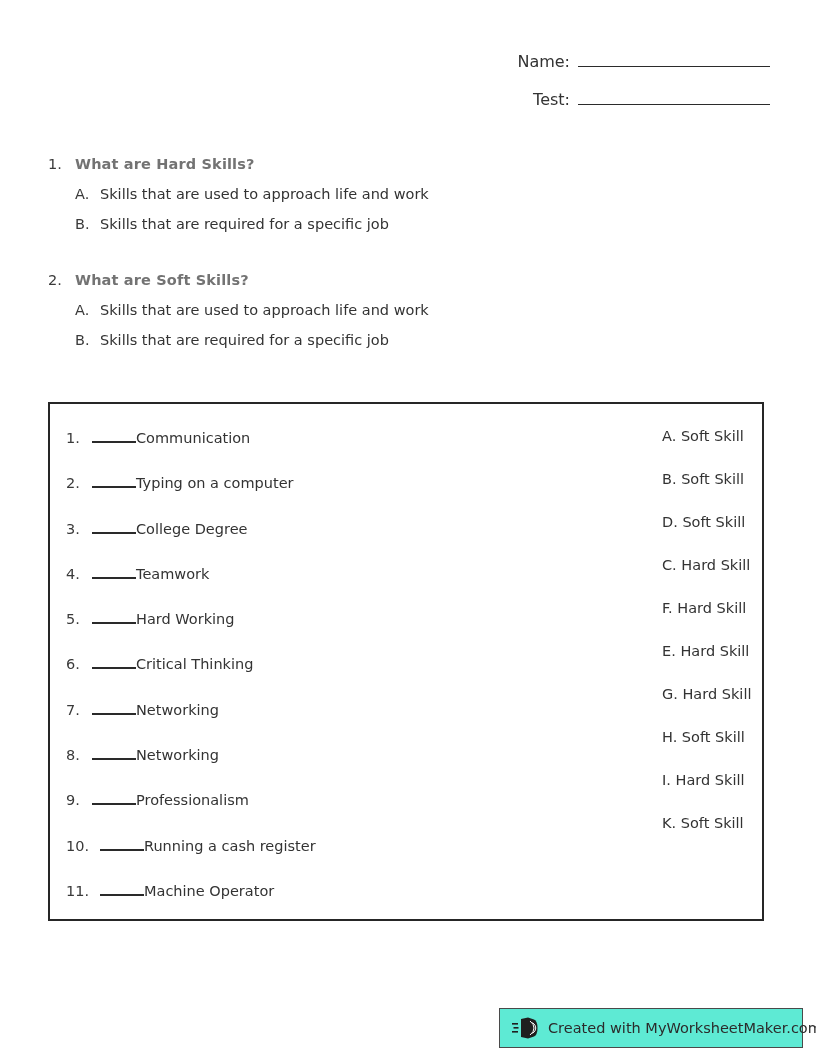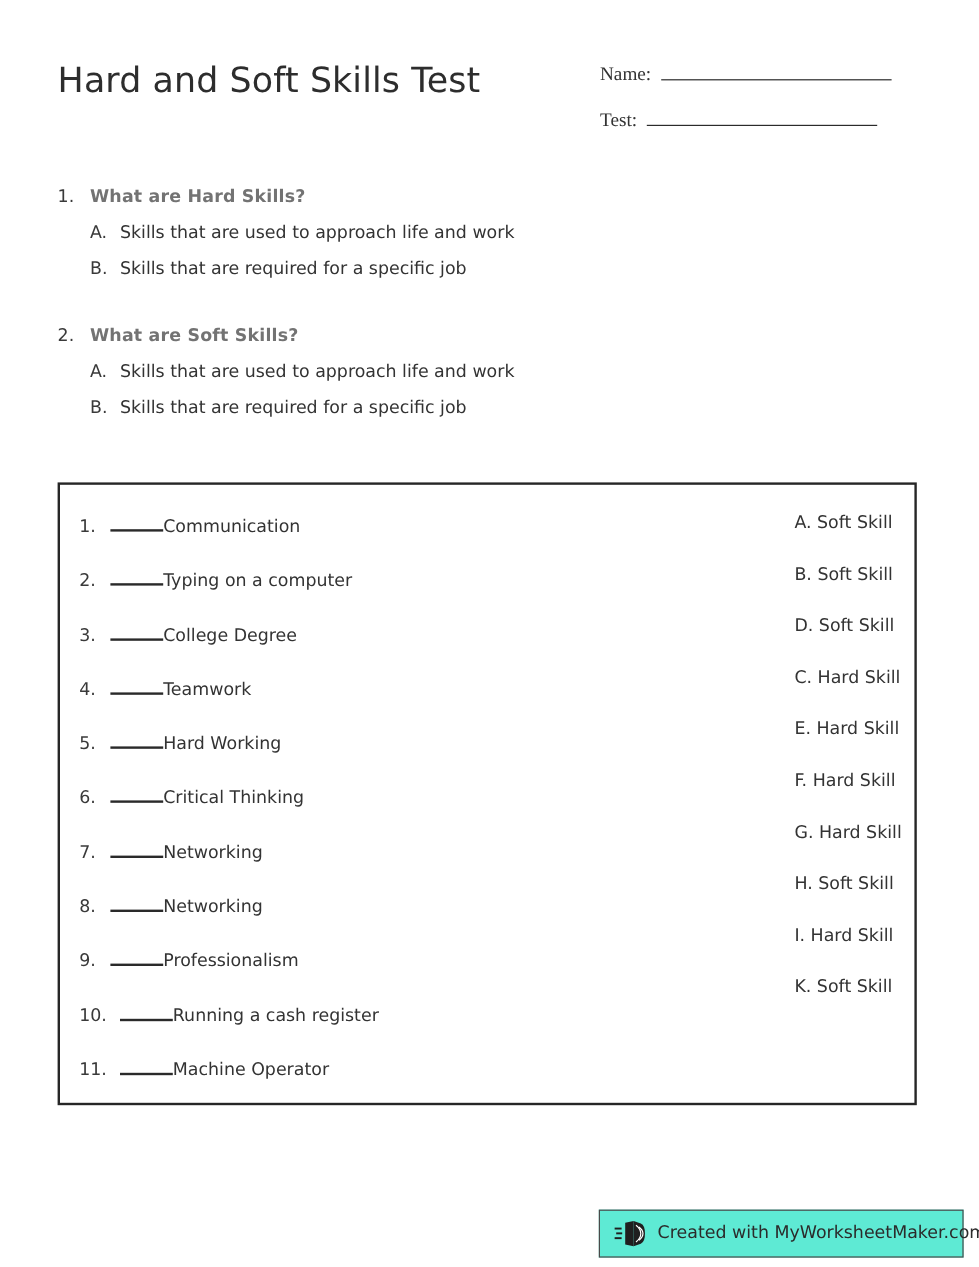--- a/index.html
+++ b/index.html
@@ -42,23 +42,22 @@
   }
   .meta-fields {
     position: absolute;
     right: 46px;
     top: 48px;
     width: 270px;
   }
   .meta-row {
     display: flex;
     align-items: baseline;
-    justify-content: flex-start;
+    justify-content: flex-end;
     height: 38px;
-    font-family: Liberation Serif, serif;
   }
   .meta-label {
     font-size: 16px;
     color: #333333;
     white-space: nowrap;
     padding-right: 8px;
   }
   .meta-line {
     display: inline-block;
     width: 192px;
@@ -201,21 +200,20 @@
     color: #2b2b2b;
     white-space: nowrap;
   }
 </style>
 </head>
 <body>
 
 <div class="page">
 
   <div class="header">
-    <div class="worksheet-title">Hard and Soft Skills Test</div>
 
     <div class="meta-fields">
       <div class="meta-row">
         <span class="meta-label">Name:</span>
         <span class="meta-line"></span>
       </div>
       <div class="meta-row">
         <span class="meta-label">Test:</span>
         <span class="meta-line"></span>
       </div>
@@ -319,22 +317,22 @@
           <span class="mi-blank"></span>
           <span class="mi-label">Machine Operator</span>
         </div>
       </div>
 
       <div class="match-right">
         <div class="bank-item">A. Soft Skill</div>
         <div class="bank-item">B. Soft Skill</div>
         <div class="bank-item">D. Soft Skill</div>
         <div class="bank-item">C. Hard Skill</div>
+        <div class="bank-item">F. Hard Skill</div>
         <div class="bank-item">E. Hard Skill</div>
-        <div class="bank-item">F. Hard Skill</div>
         <div class="bank-item">G. Hard Skill</div>
         <div class="bank-item">H. Soft Skill</div>
         <div class="bank-item">I. Hard Skill</div>
         <div class="bank-item">K. Soft Skill</div>
       </div>
 
     </div>
   </div>
 
   <div class="footer-badge">

